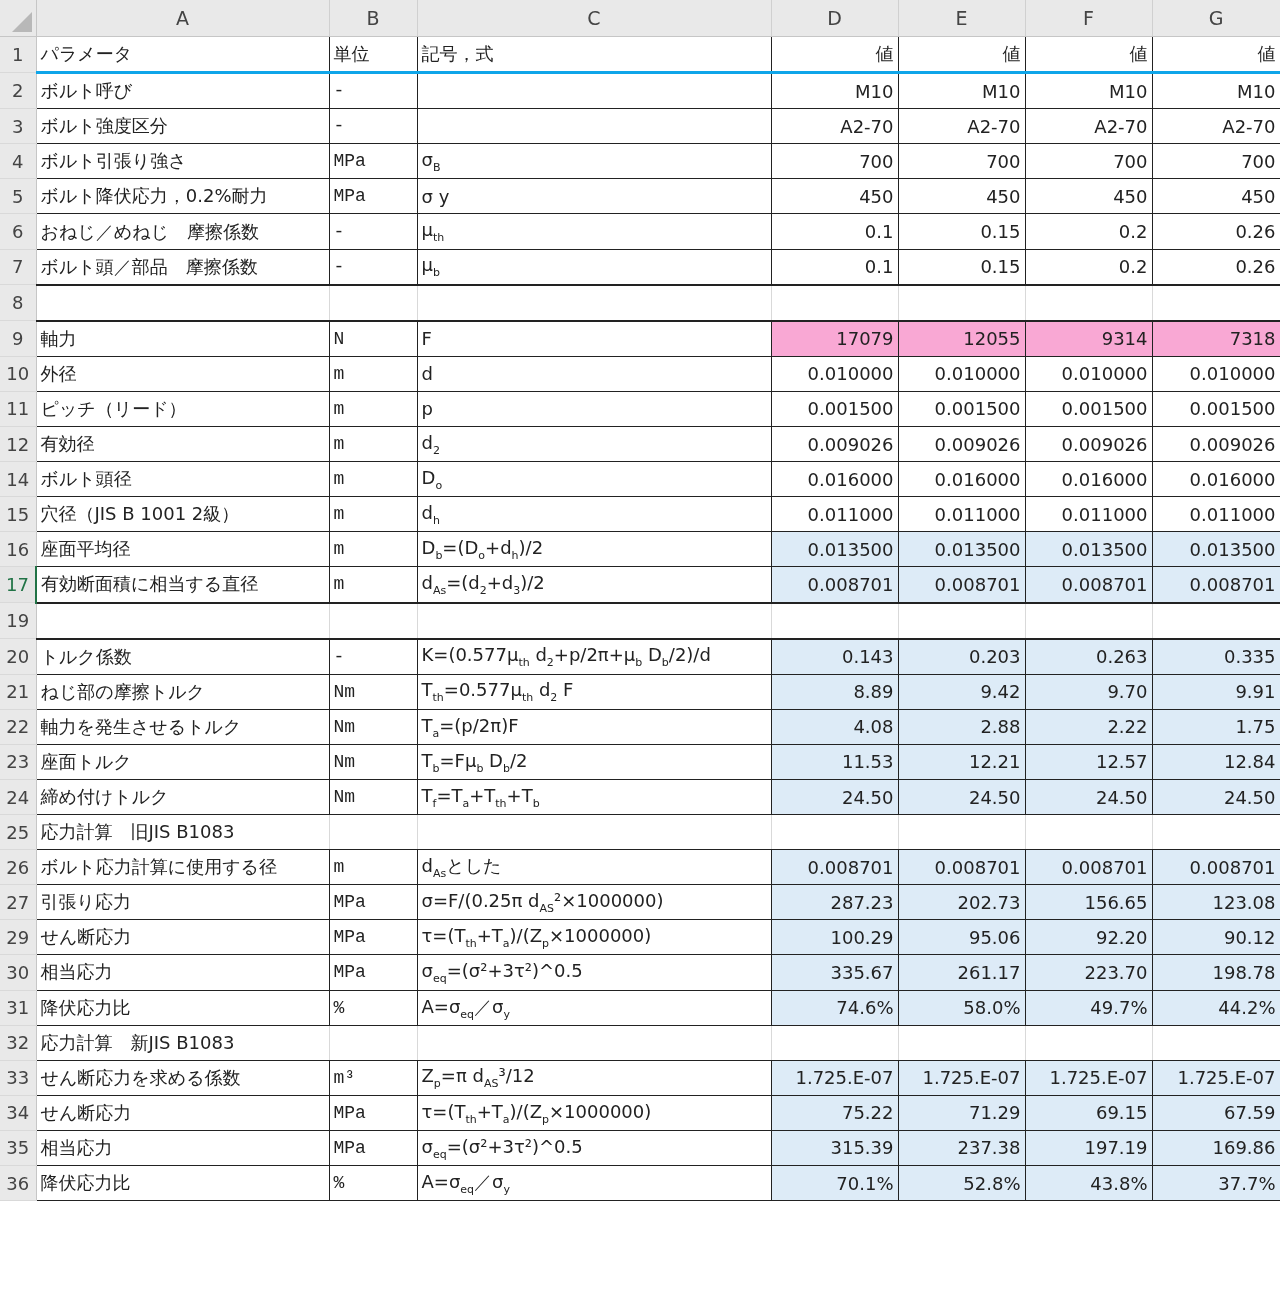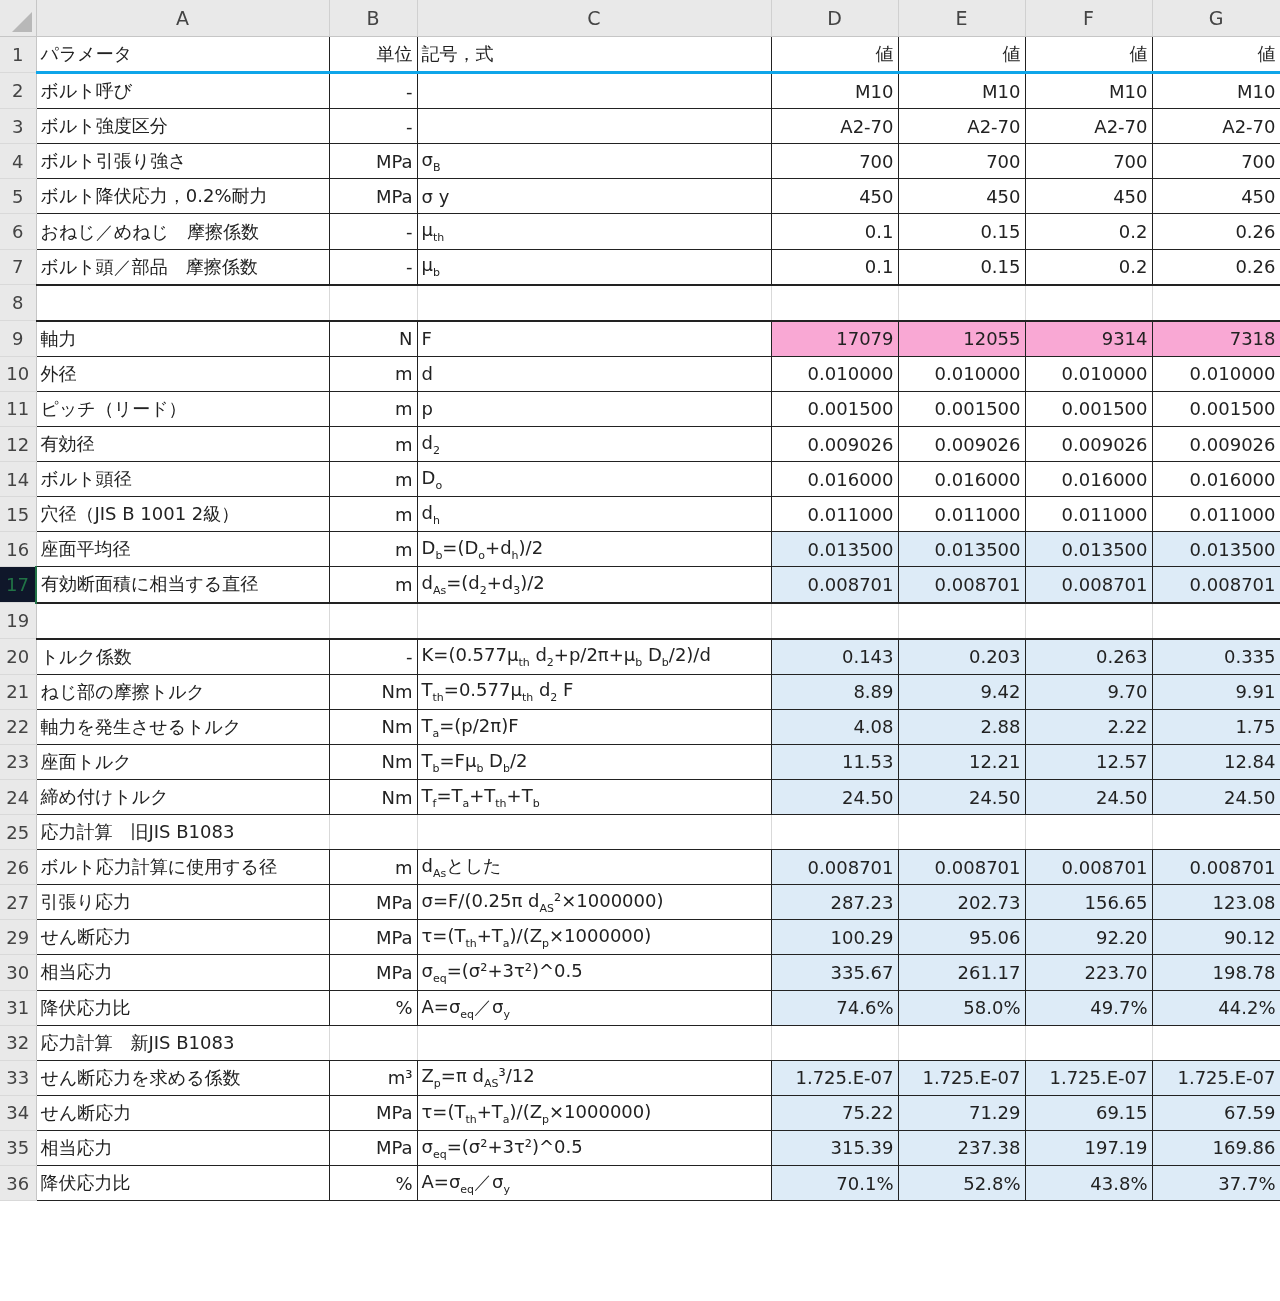--- a/index.html
+++ b/index.html
@@ -5,23 +5,23 @@
   html, body { margin:0; padding:0; background:#ffffff; }
   body { width:1280px; height:1301px; overflow:hidden; font-family:"DejaVu Sans","Liberation Sans",sans-serif; color:#222; }
   table.sheet { border-collapse:collapse; table-layout:fixed; width:1280px; }
   col.c-rh { width:36px; } col.c-a { width:293px; } col.c-b { width:88px; } col.c-c { width:354px; }
   col.c-d { width:127px; } col.c-e { width:127px; } col.c-f { width:127px; } col.c-g { width:128px; }
   th.colhdr { height:36px; background:#e9e9e9; color:#444; font-weight:normal; font-size:19px; border-right:1px solid #d0d0d0; border-bottom:1px solid #c6c6c6; padding:0; }
   th.corner { background:#e9e9e9; position:relative; border-right:1px solid #c6c6c6; border-bottom:1px solid #c6c6c6; }
   th.corner .tri { position:absolute; right:4px; bottom:4px; width:0; height:0; border-left:20px solid transparent; border-bottom:20px solid #b8b8b8; }
   td { height:34.1px; padding:0 4px; font-size:18px; white-space:nowrap; overflow:hidden; border:1px solid #222; }
   td.rh { background:#e9e9e9; color:#444; text-align:center; border:none; border-right:1px solid #c6c6c6; border-bottom:1px solid #d9d9d9; font-size:18px; padding:0; }
-  td.rh.sel { background:#0f172a; color:#217346; border-right:2px solid #217346; }
+  td.rh.sel { background:#e5e5e5; color:#217346; border-right:2px solid #217346; }
   td.num { text-align:right; }
-  td.ctr { text-align:right; }
+  td.ctr { text-align:left;font-family:Liberation Mono, monospace; }
   td.blue { background:#ddebf7; }
   td.orange { background:#f9a8d4; }
   tr.blank td.cell { border-left:1px solid #d9d9d9; border-right:1px solid #d9d9d9; border-top:2px solid #222; border-bottom:2px solid #222; }
   tr.section td.cell { border-left:1px solid #d9d9d9; border-right:1px solid #d9d9d9; }
   tr.section td.cell.first { border-left:1px solid #222;margin-left:41px; }
   tr.hdr1 td.cell { border-bottom:3px solid #0ea5e9; }
   sub, sup { font-size:11px; }
 </style>
 </head>
 <body>

